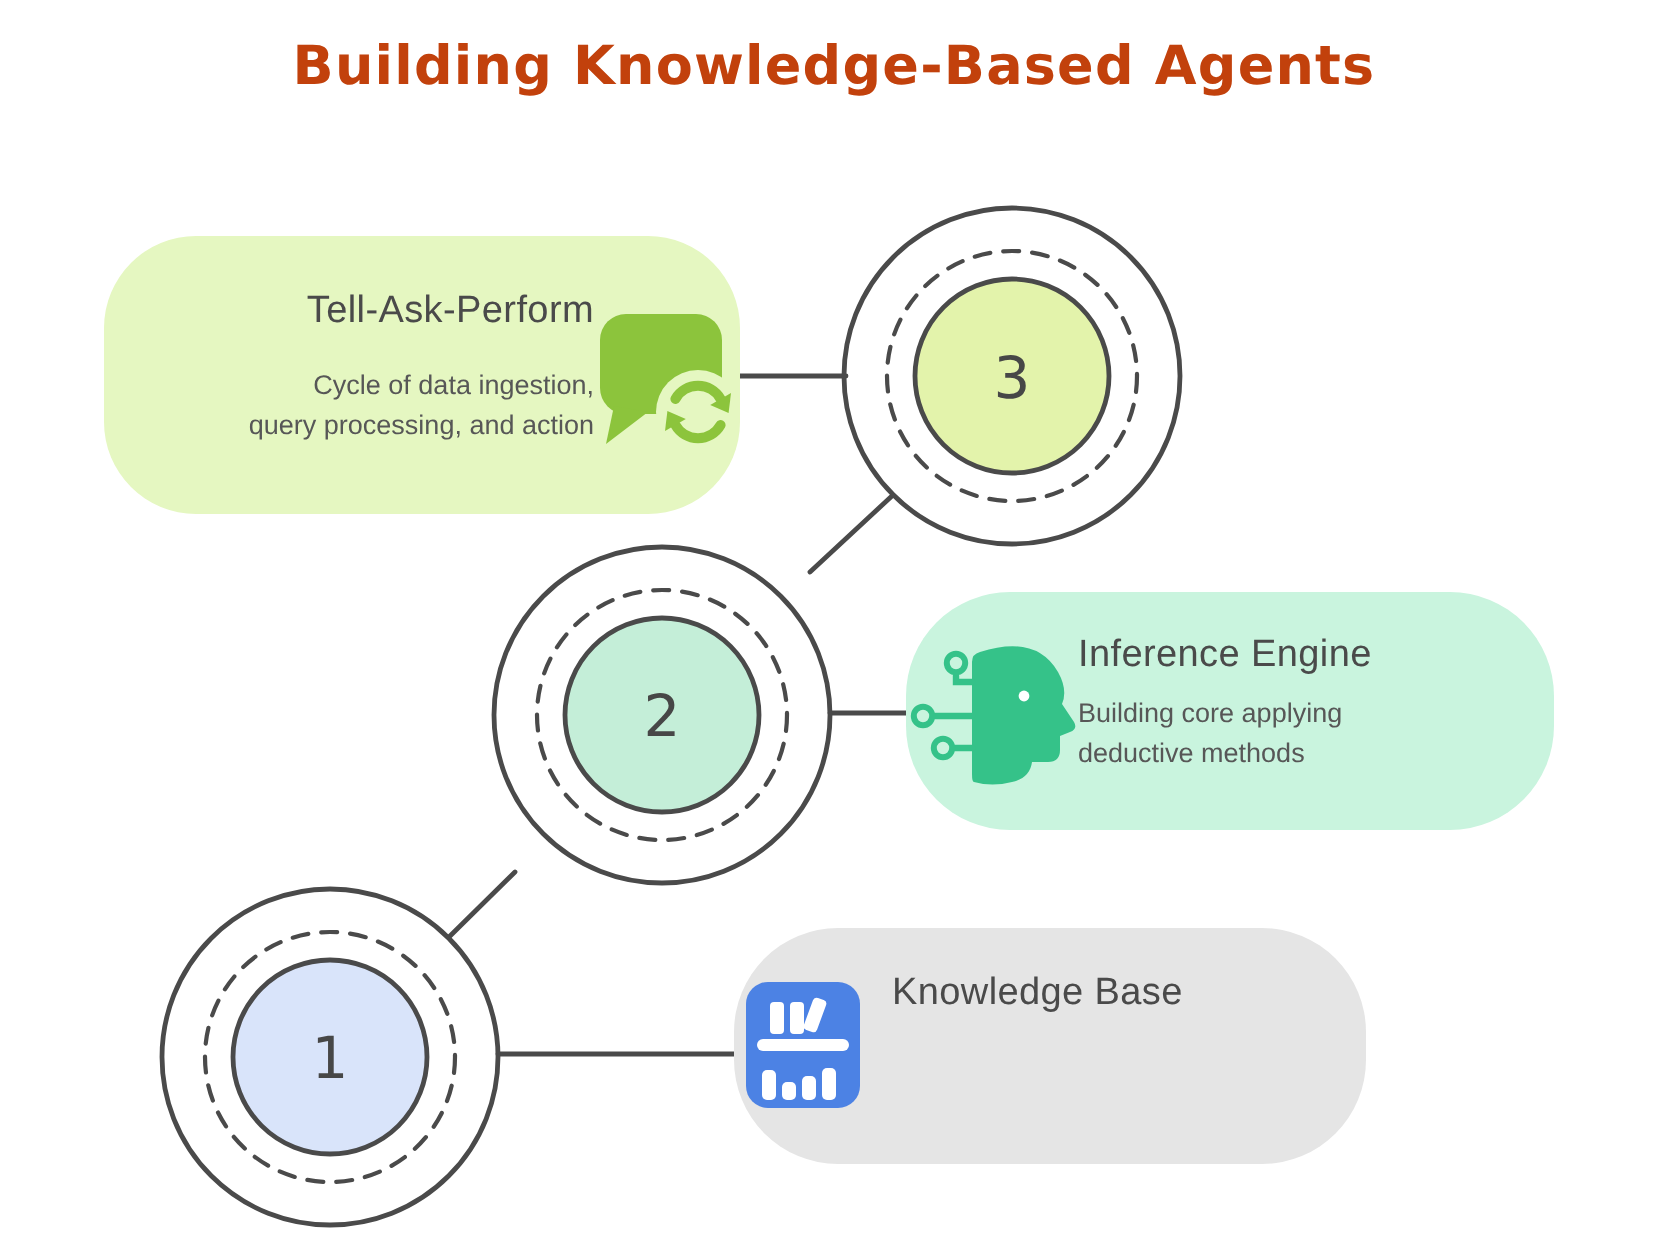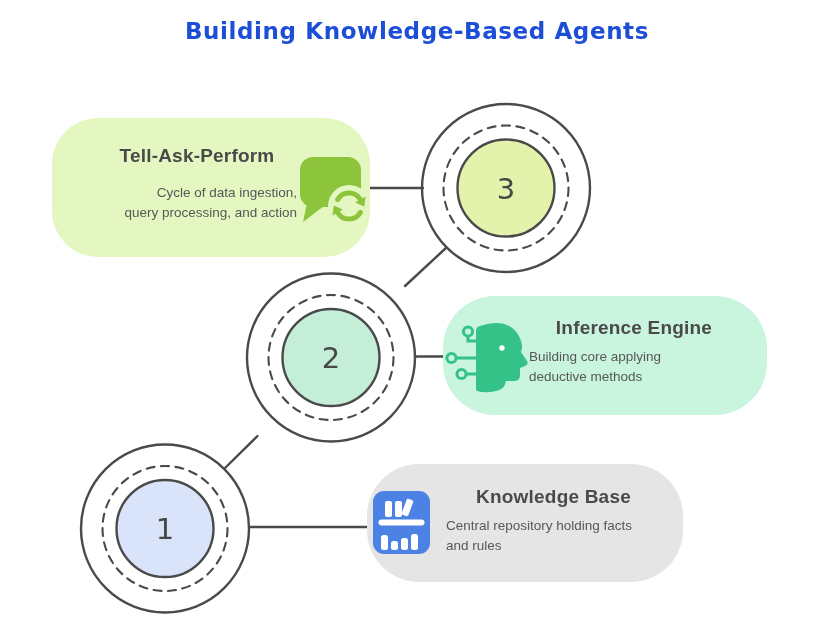--- a/index.html
+++ b/index.html
@@ -2,29 +2,29 @@
 <html><head>
 <meta charset="utf-8">
 <style>
   html,body{margin:0;padding:0;background:#ffffff;}
   .stage{
     position:relative;width:834px;height:626px;background:#ffffff;
     font-family:"Liberation Sans","DejaVu Sans",sans-serif;overflow:hidden;
   }
   .diagram-title{
     position:absolute;left:0;right:0;top:18px;text-align:center;
-    font-size:23px;font-weight:700;letter-spacing:.6px;color:#1d4ed8;
+    font-size:27px;font-weight:700;letter-spacing:.6px;color:#c2410c;
     font-family:"DejaVu Sans",sans-serif;
   }
   svg.layer{position:absolute;left:0;top:0;}
   .card{position:absolute;box-sizing:border-box;}
   .card-tap{left:52px;top:118px;width:318px;height:139px;background:#e5f7c1;border-radius:46px;}
-  .card-ie {left:443px;top:296px;width:324px;height:119px;background:#c9f4de;border-radius:52px;}
+  .card-ie {left:453px;top:296px;width:324px;height:119px;background:#c9f4de;border-radius:52px;}
   .card-kb {left:367px;top:464px;width:316px;height:118px;background:#e5e5e5;border-radius:52px;}
-  .card-title{font-size:19px;font-weight:700;color:#4a4a4a;letter-spacing:.2px;text-align:center;}
+  .card-title{font-size:19px;font-weight:400;color:#4a4a4a;letter-spacing:.2px;}
   .card-body{font-size:13.5px;color:#575757;line-height:1.48;margin-top:8px;}
   .tap-text{position:absolute;left:45px;top:27px;width:200px;text-align:right;}
   .tap-text .card-body{width:175px;margin-left:auto;margin-top:16px;}
   .ie-text{position:absolute;left:86px;top:21px;width:210px;text-align:left;}
   .ie-text .card-body{width:180px;}
   .kb-text{position:absolute;left:79px;top:22px;width:215px;text-align:left;}
   .kb-text .card-body{width:195px;}
   .icon-abs{position:absolute;}
   .step-num{
     position:absolute;transform:translate(-50%,-50%);
@@ -99,21 +99,20 @@
         <circle cx="488" cy="331.5" r="4.6" stroke-width="3"></circle>
         <circle cx="471.5" cy="358" r="4.6" stroke-width="3"></circle>
         <circle cx="481.5" cy="374" r="4.6" stroke-width="3"></circle>
       </g>
     </svg>
   </div>
 
   <div class="card card-kb">
     <div class="kb-text">
       <div class="card-title">Knowledge Base</div>
-      <div class="card-body">Central repository holding facts and rules</div>
     </div>
     <svg class="icon-abs" style="left:3px;top:24px;" width="64" height="66" viewBox="370 488 64 66">
       <rect x="373" y="491" width="57" height="63" rx="11" fill="#4c82e4"></rect>
       <g fill="#ffffff">
         <rect x="378.5" y="519.5" width="46" height="6" rx="3"></rect>
         <rect x="385" y="501" width="7" height="16" rx="2"></rect>
         <rect x="395" y="501" width="7" height="16" rx="2"></rect>
         <rect x="404" y="499" width="7" height="17" rx="2" transform="rotate(20 407.5 507.5)"></rect>
         <rect x="381" y="535" width="7" height="15" rx="2.5"></rect>
         <rect x="391" y="541" width="7" height="9" rx="2.5"></rect>

